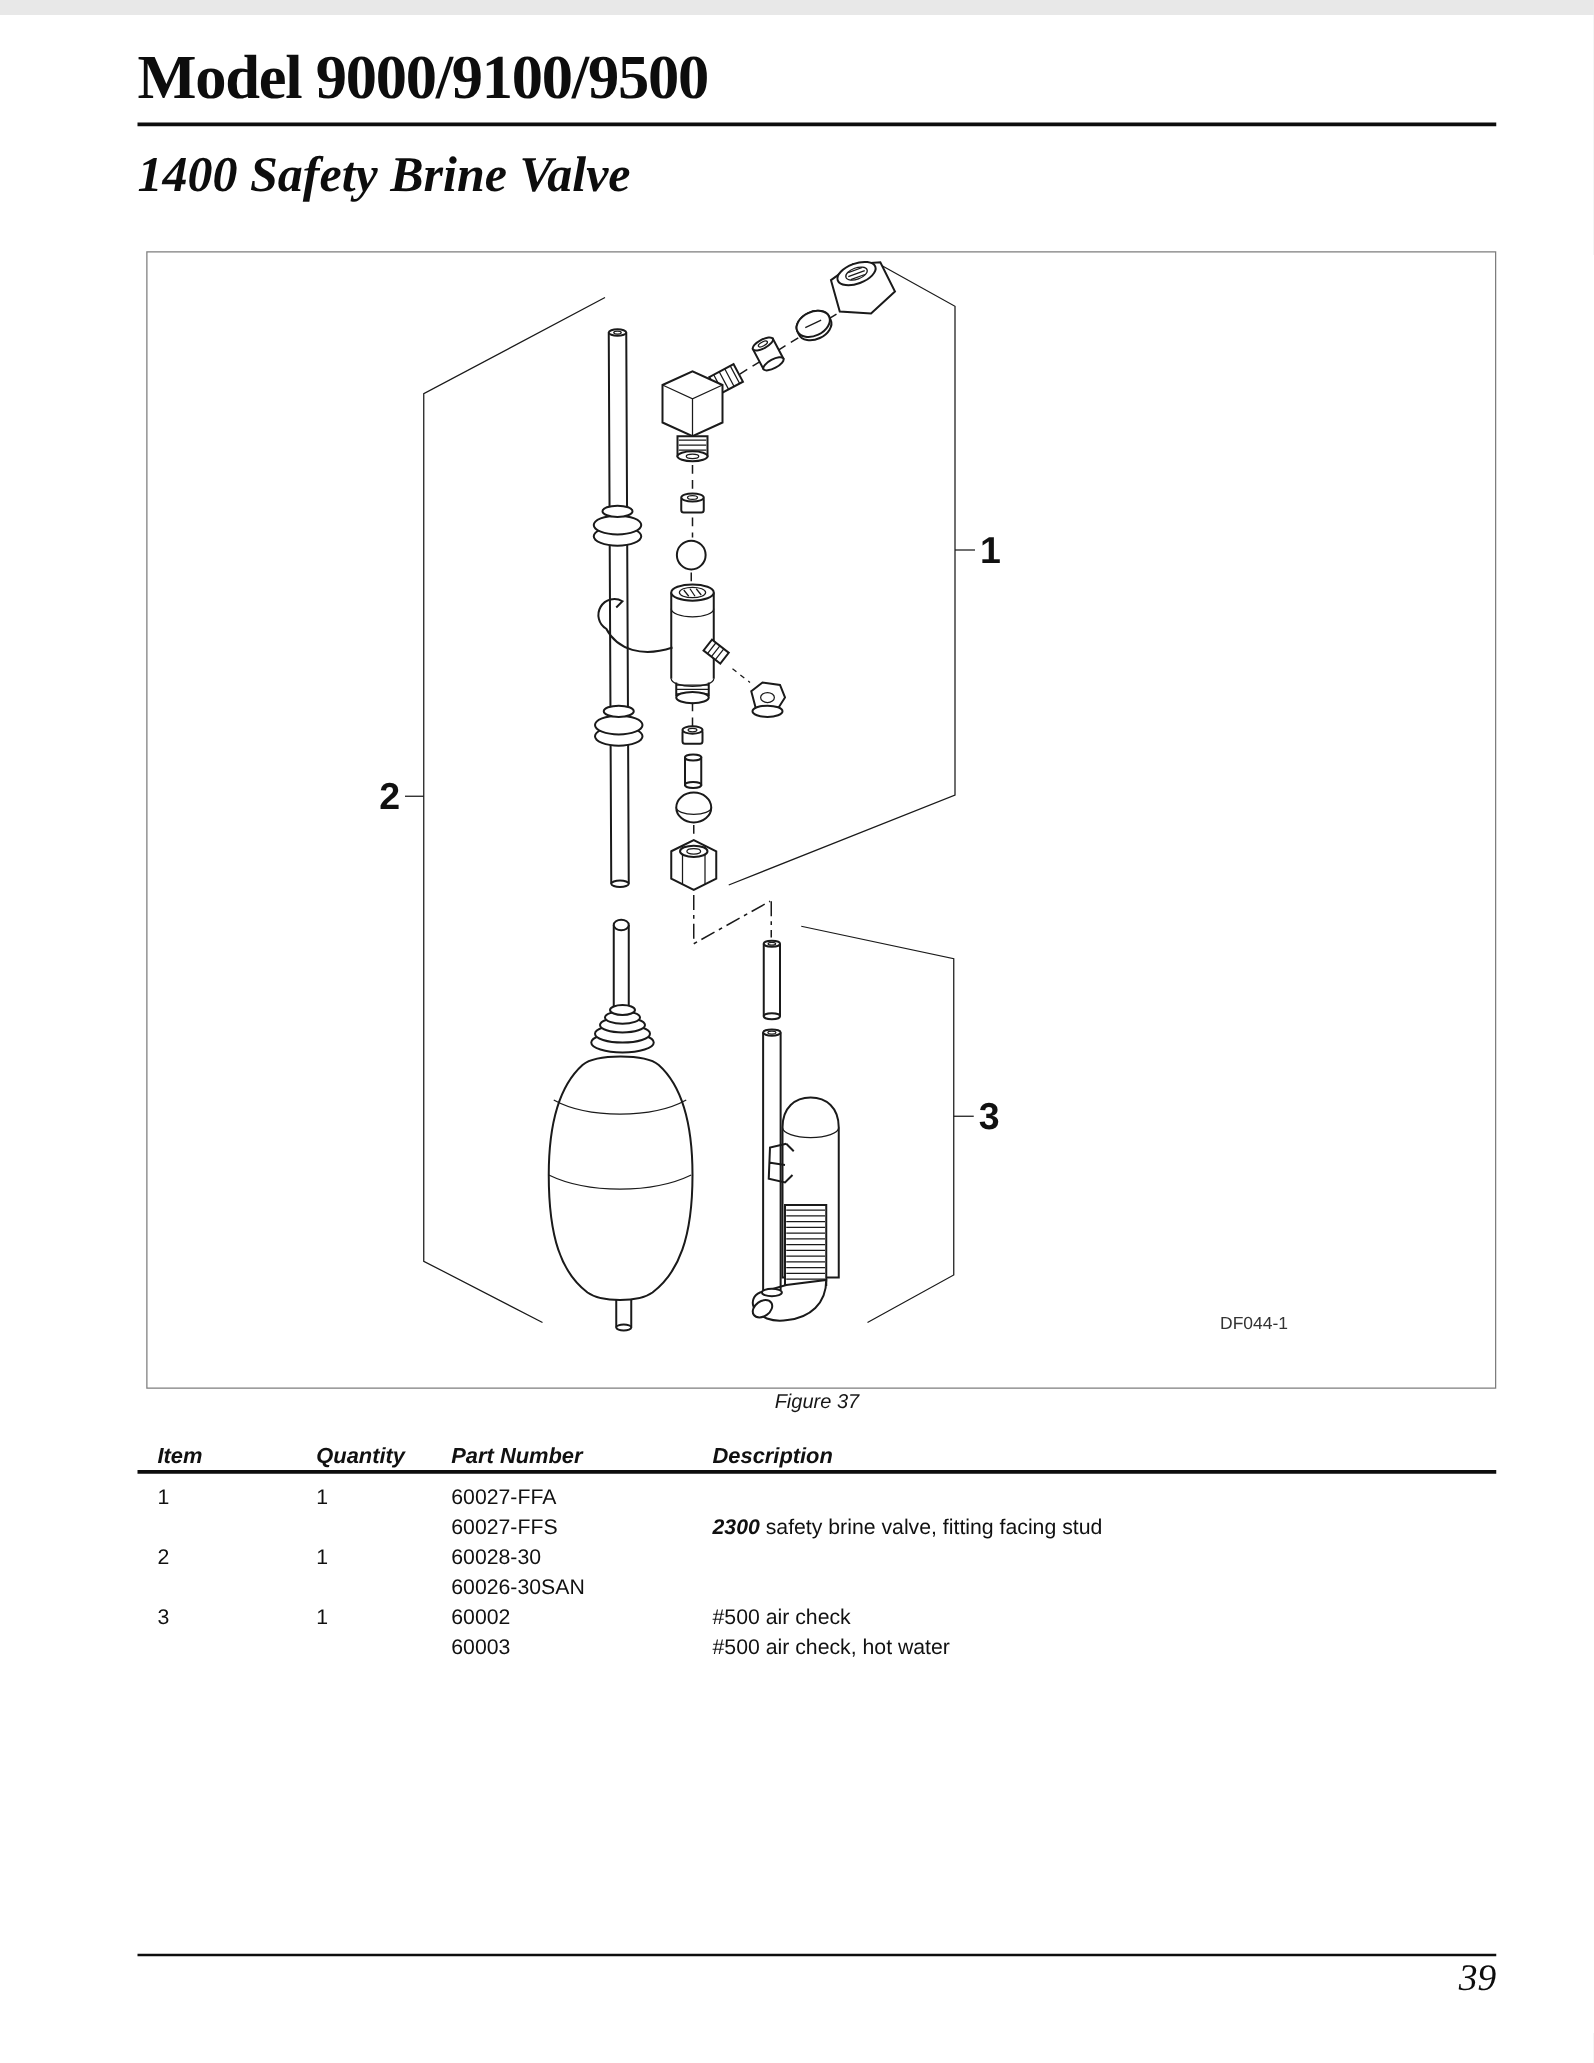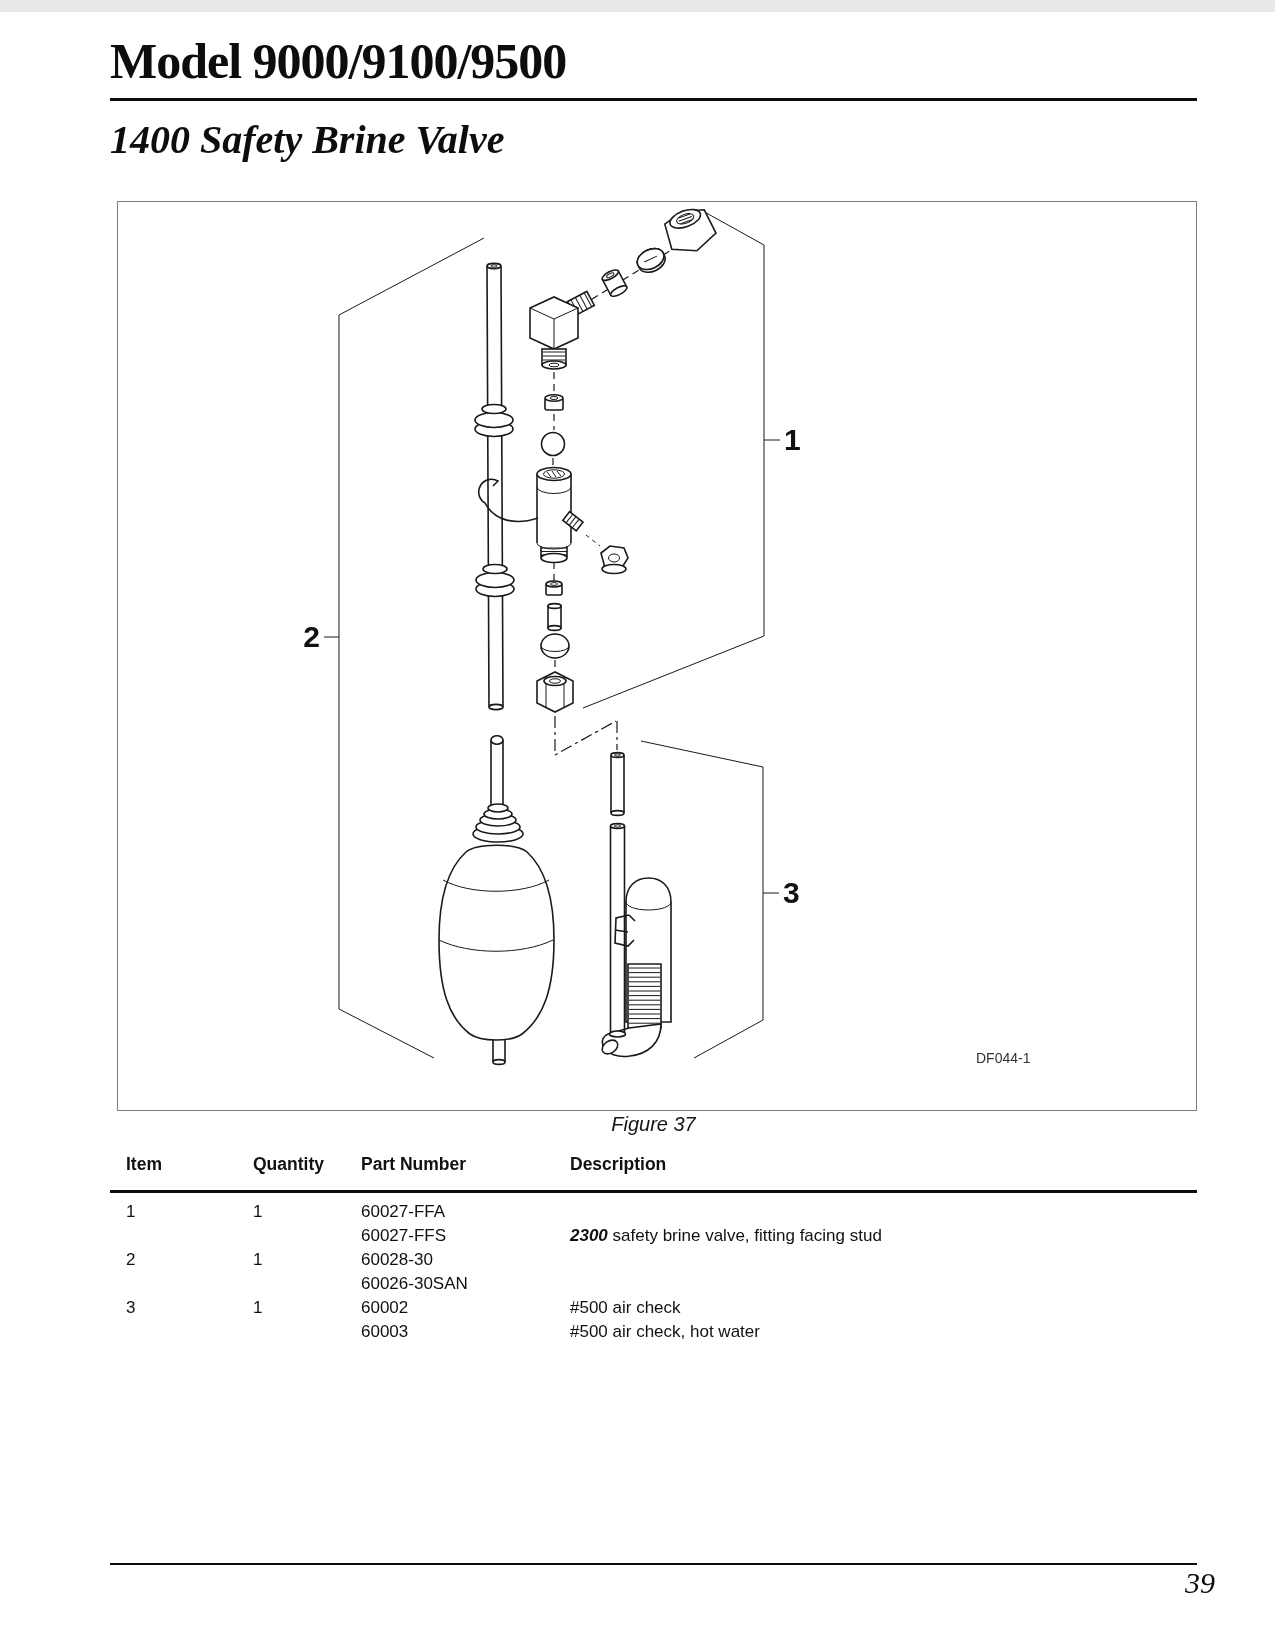--- a/index.html
+++ b/index.html
@@ -22,35 +22,35 @@
     font-weight:bold; font-style:italic; font-size:40px; line-height:1.1;
     color:#0d0d0d; white-space:nowrap;
   }
   .figure-frame {
     position:absolute; left:117px; top:189px; width:1078px; height:908px;
     border:1px solid #7d7d7d; background:#fff;
   }
   .figure-frame svg { position:absolute; left:0; top:0; }
   .figure-caption {
     position:absolute; left:110px; top:1101px; width:1087px;
-    text-align:center; font-style:italic; font-size:20px; color:#161616;
+    text-align:center; font-style:italic; font-size:16px; color:#161616;
   }
   .parts-table { position:absolute; left:110px; top:1142px; width:1087px; }
   .t-grid { display:grid; grid-template-columns:143px 108px 209px 1fr; }
   .t-header {
-    font-weight:bold; font-size:17.5px; line-height:20px;
-    padding-bottom:16px; border-bottom:3px solid #0d0d0d;
+    font-weight:bold; font-style:italic; font-size:17.5px; line-height:20px;
+    padding-bottom:2px; border-bottom:3px solid #0d0d0d;
   }
   .t-body { padding-top:7px; }
   .t-row { font-size:17px; line-height:24px; }
   .cell-item { padding-left:16px; }
   .desc-bold { font-weight:bold; font-style:italic; }
   .rule-bottom { position:absolute; left:110px; top:1551px; width:1087px; height:2px; background:#0d0d0d; }
   .page-number {
-    position:absolute; left:128px; top:1554px; width:1087px; text-align:right;
+    position:absolute; left:110px; top:1554px; width:1087px; text-align:right;
     font-family:"Liberation Serif", serif; font-style:italic; font-size:30px; color:#0d0d0d;
   }
   
   .ln   { stroke:#1a1a1a; stroke-width:1.6; fill:none; }
   .lnf  { stroke:#1a1a1a; stroke-width:1.6; fill:#ffffff; }
   .thin { stroke:#1a1a1a; stroke-width:1; fill:none; }
   .dash { stroke:#1a1a1a; stroke-width:1.2; fill:none; stroke-dasharray:7 5; }
   .cdash{ stroke:#1a1a1a; stroke-width:1.2; fill:none; stroke-dasharray:12 4 3 4; }
   .callout-label { font-family:"Liberation Sans", sans-serif; font-weight:bold; font-size:30px; fill:#111; }
   .drawing-code  { font-family:"Liberation Sans", sans-serif; font-size:14px; fill:#333; }

